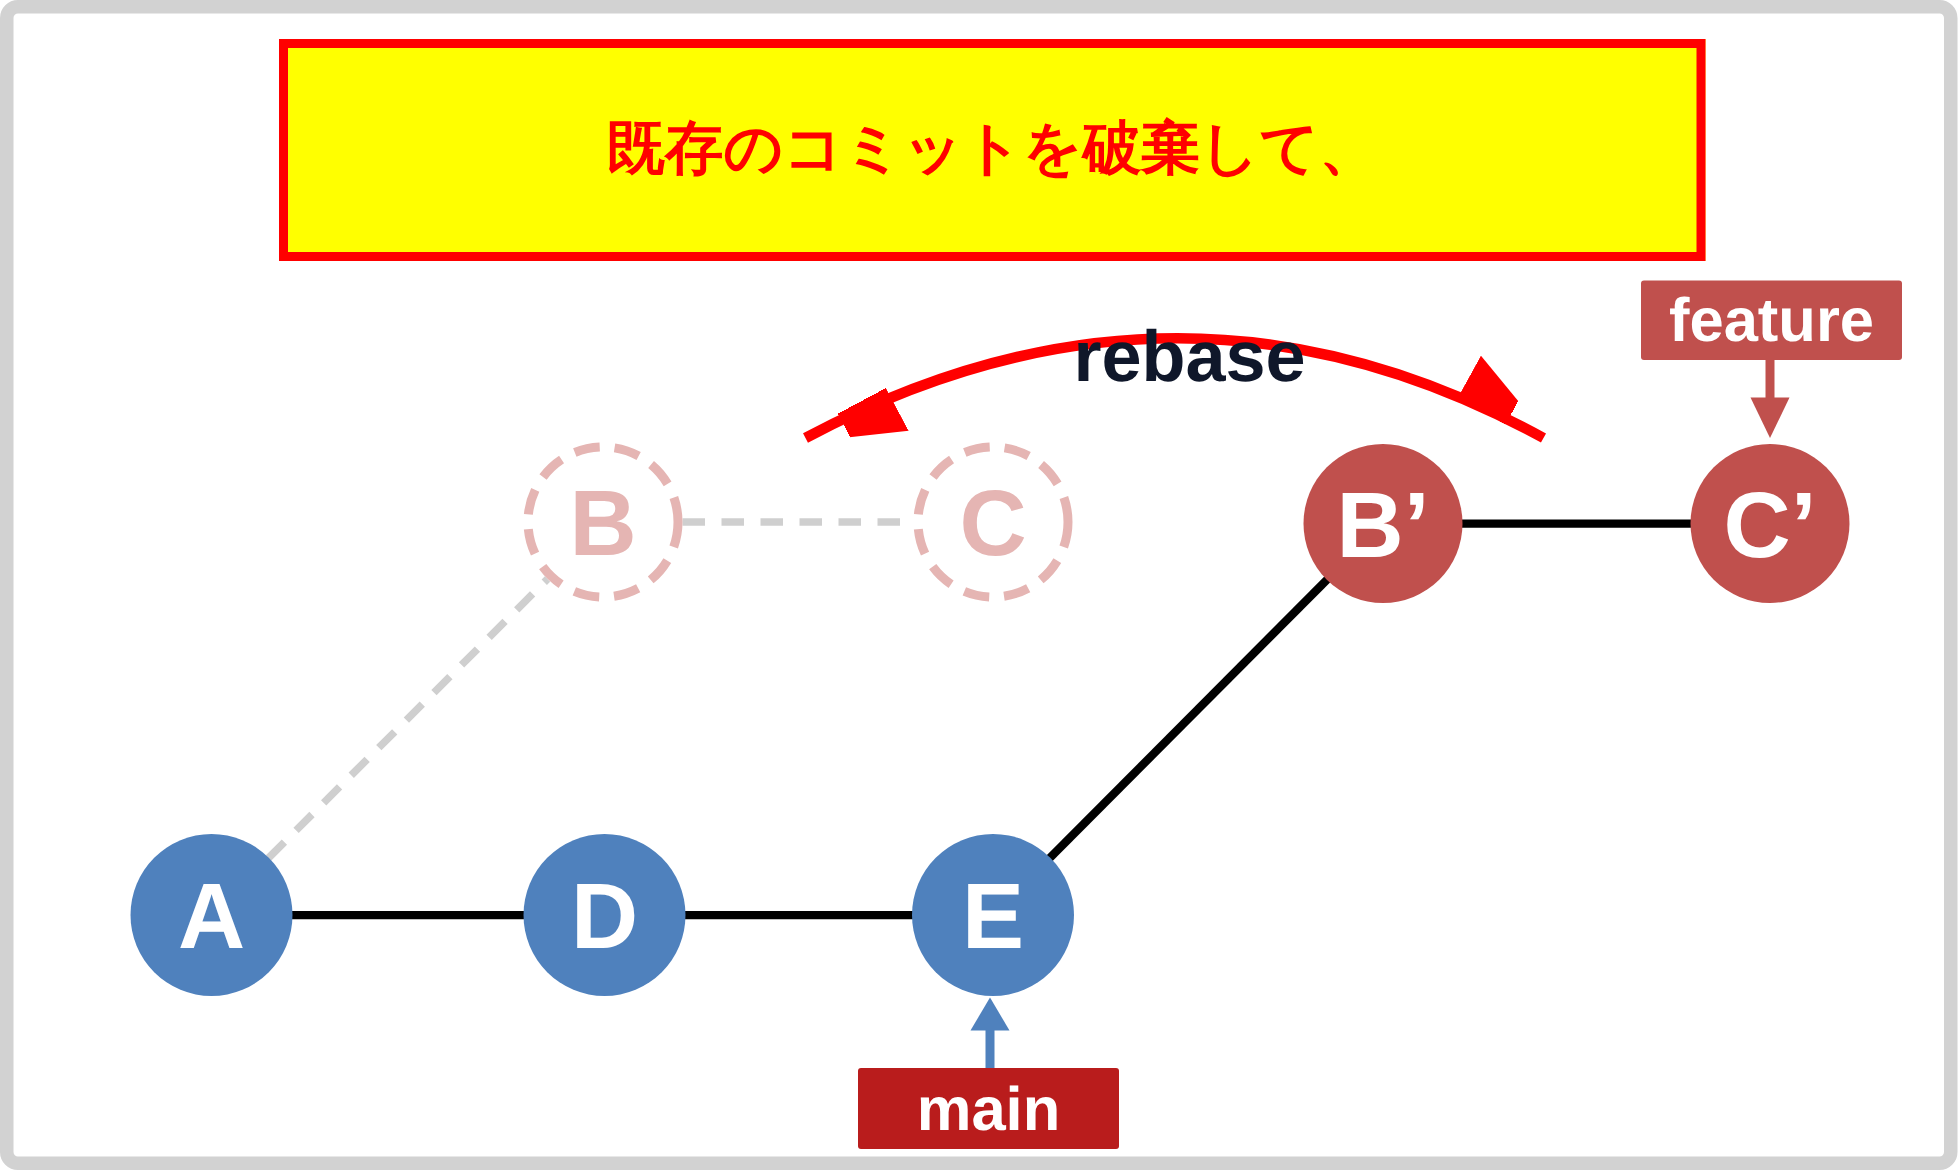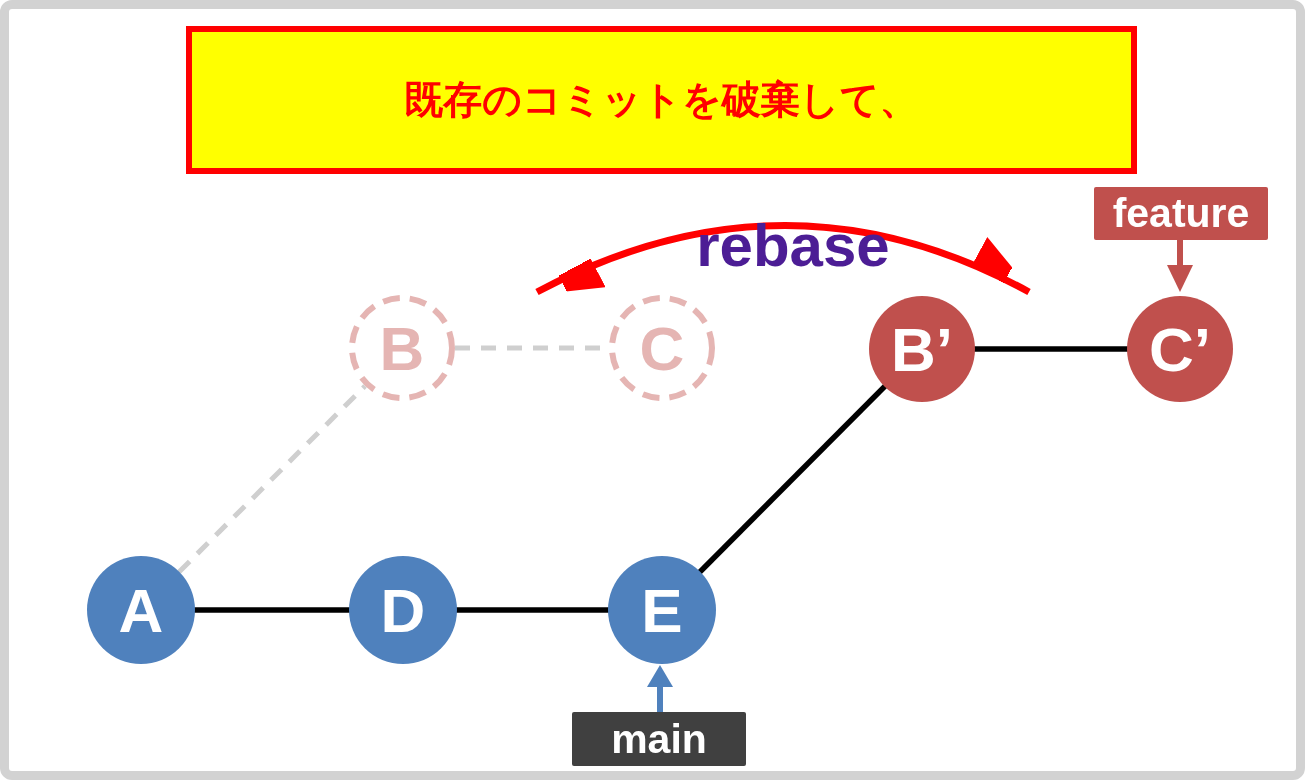--- a/index.html
+++ b/index.html
@@ -42,22 +42,22 @@
   .diagram-svg {
     position: absolute;
     left: 0; top: 0;
     width: 1305px; height: 780px;
   }
   .rebase-label {
     position: absolute;
     left: 634px; top: 202px;
     width: 300px;
     text-align: center;
-    color: #4c1d95;
-    font-size: 60px;
+    color: #0f172a;
+    font-size: 48px;
     font-weight: bold;
   }
   .branch-tag {
     position: absolute;
     box-sizing: border-box;
     display: flex;
     align-items: center;
     justify-content: center;
     color: #ffffff;
     font-size: 41px;
@@ -65,21 +65,21 @@
     border-radius: 2px;
   }
   .branch-tag.feature {
     left: 1085px; top: 178px;
     width: 174px; height: 53px;
     background: #c0504d;
   }
   .branch-tag.main {
     left: 563px; top: 703px;
     width: 174px; height: 54px;
-    background: #404040;
+    background: #b91c1c;
   }
   .node-letter {
     font-family: "Liberation Sans", "DejaVu Sans", sans-serif;
     font-weight: bold;
     font-size: 62px;
   }
 </style>
 </head>
 <body>
 

